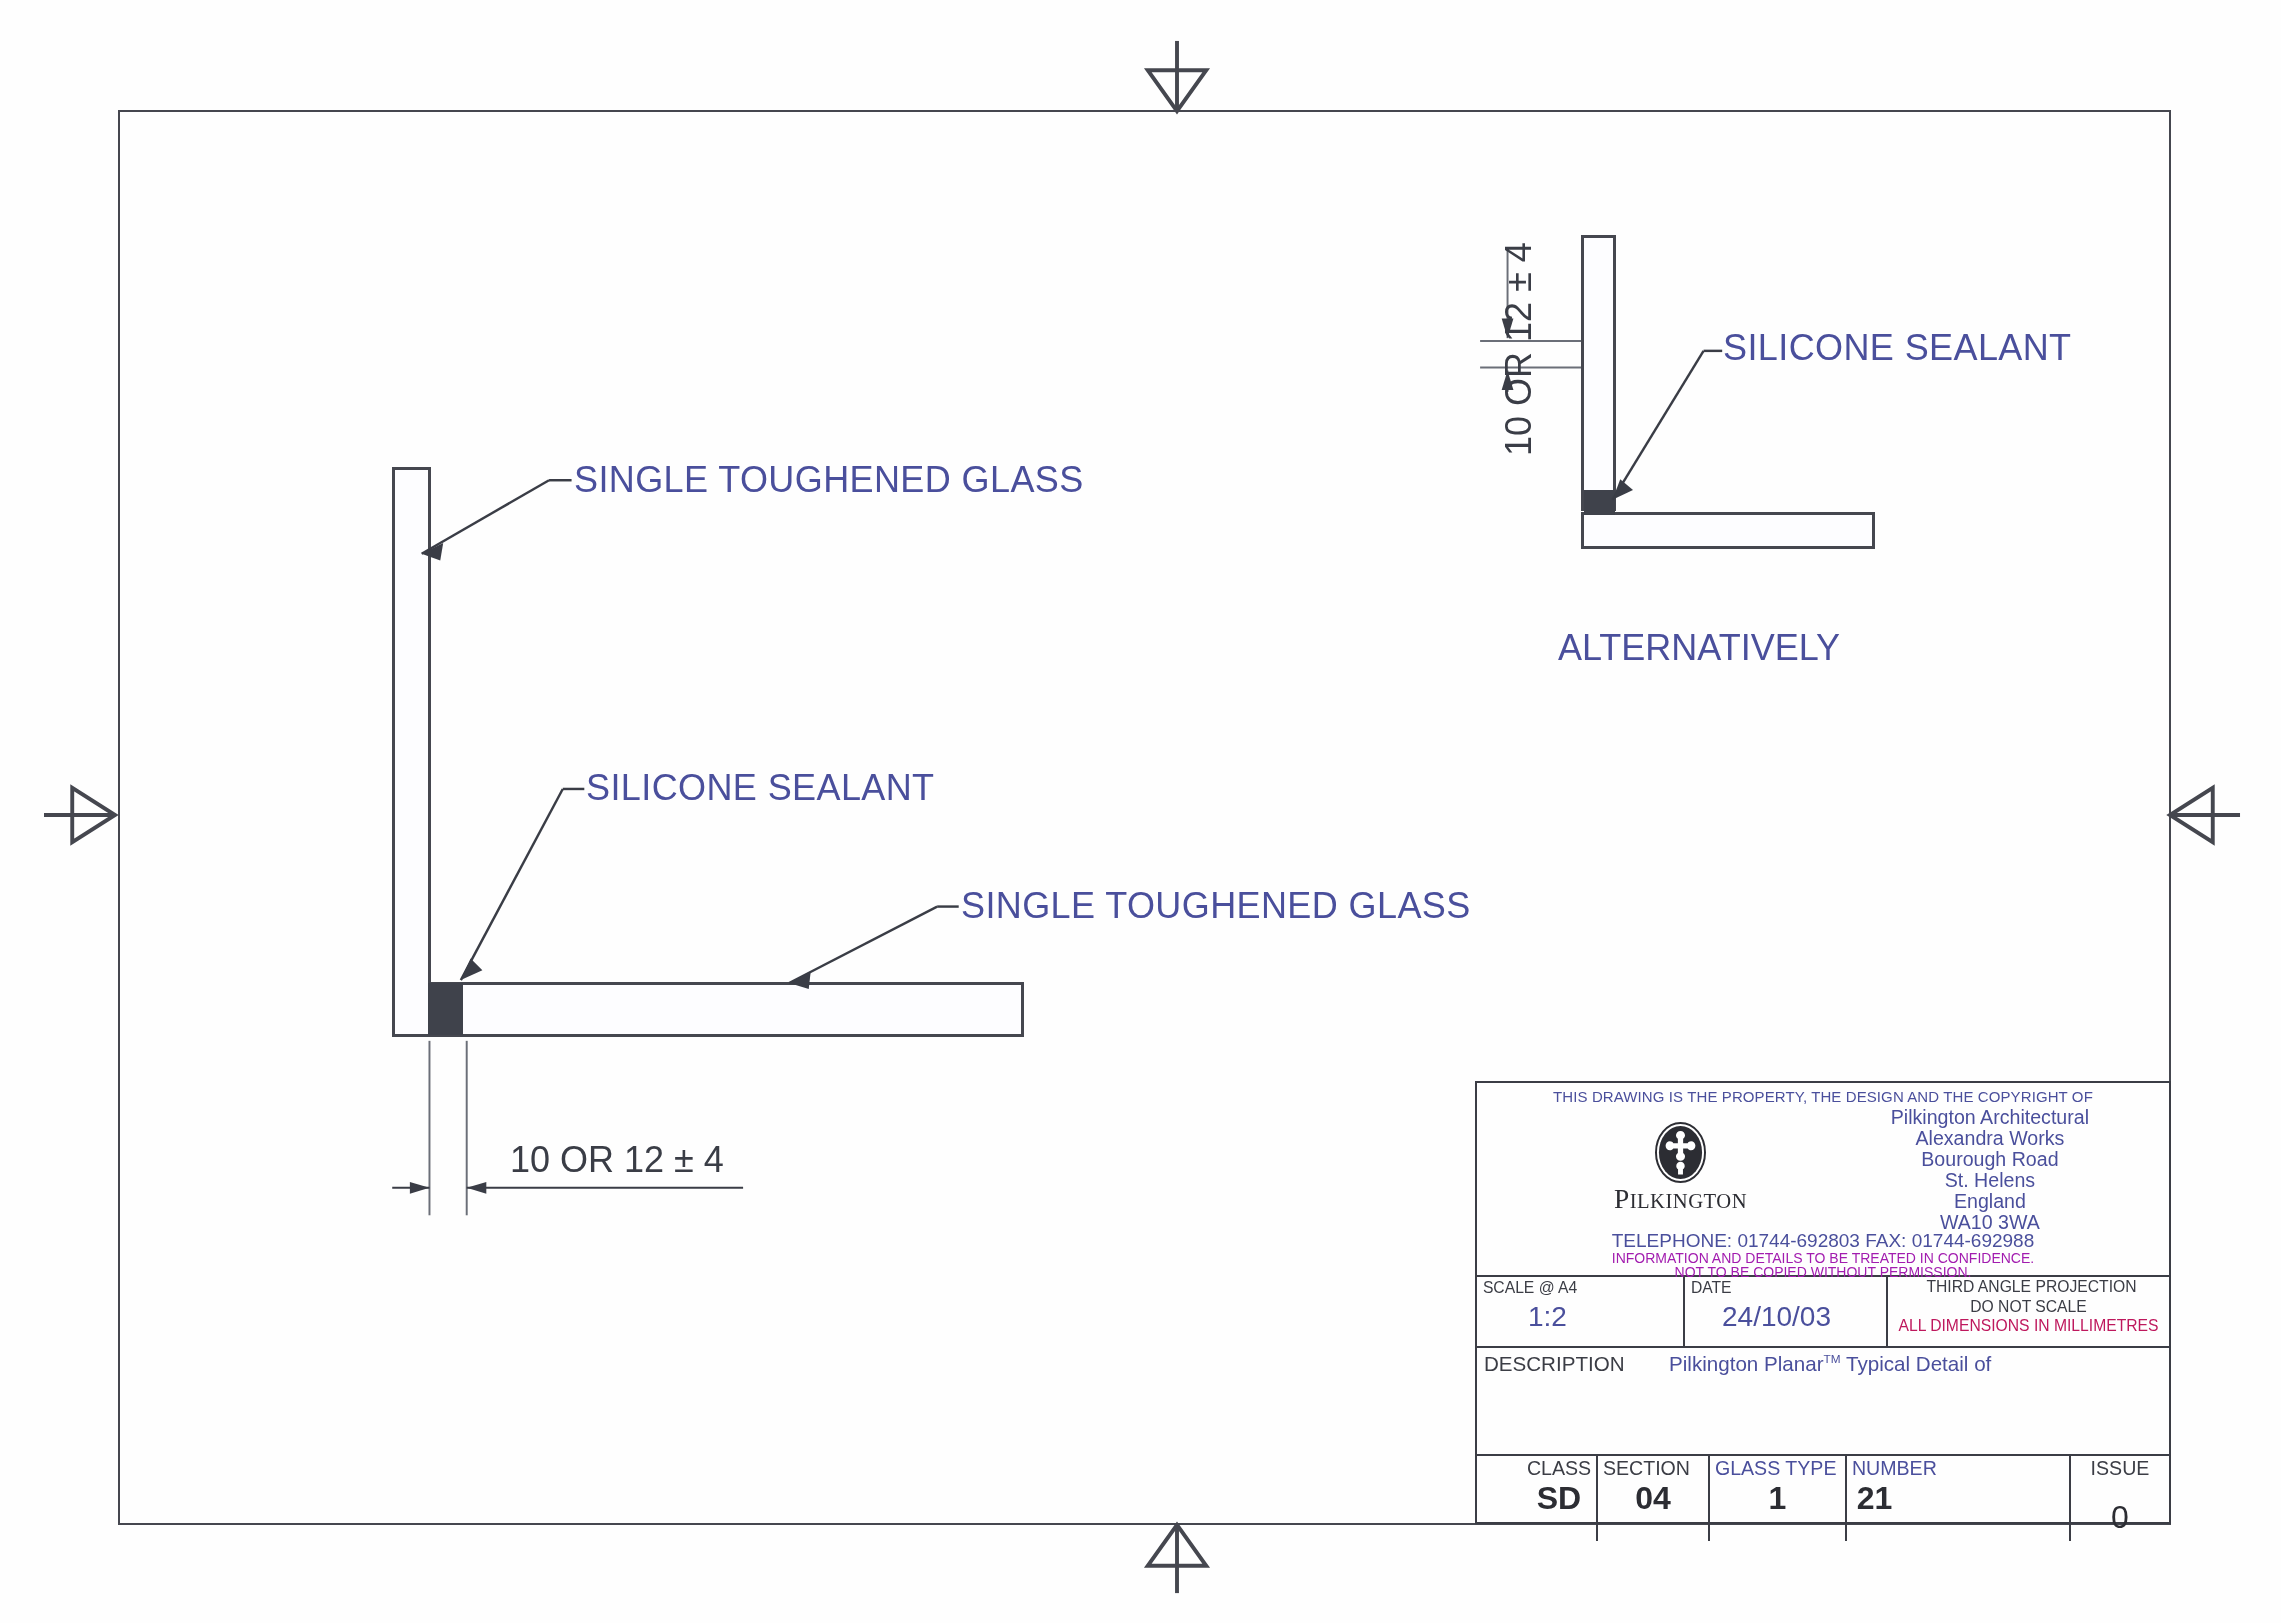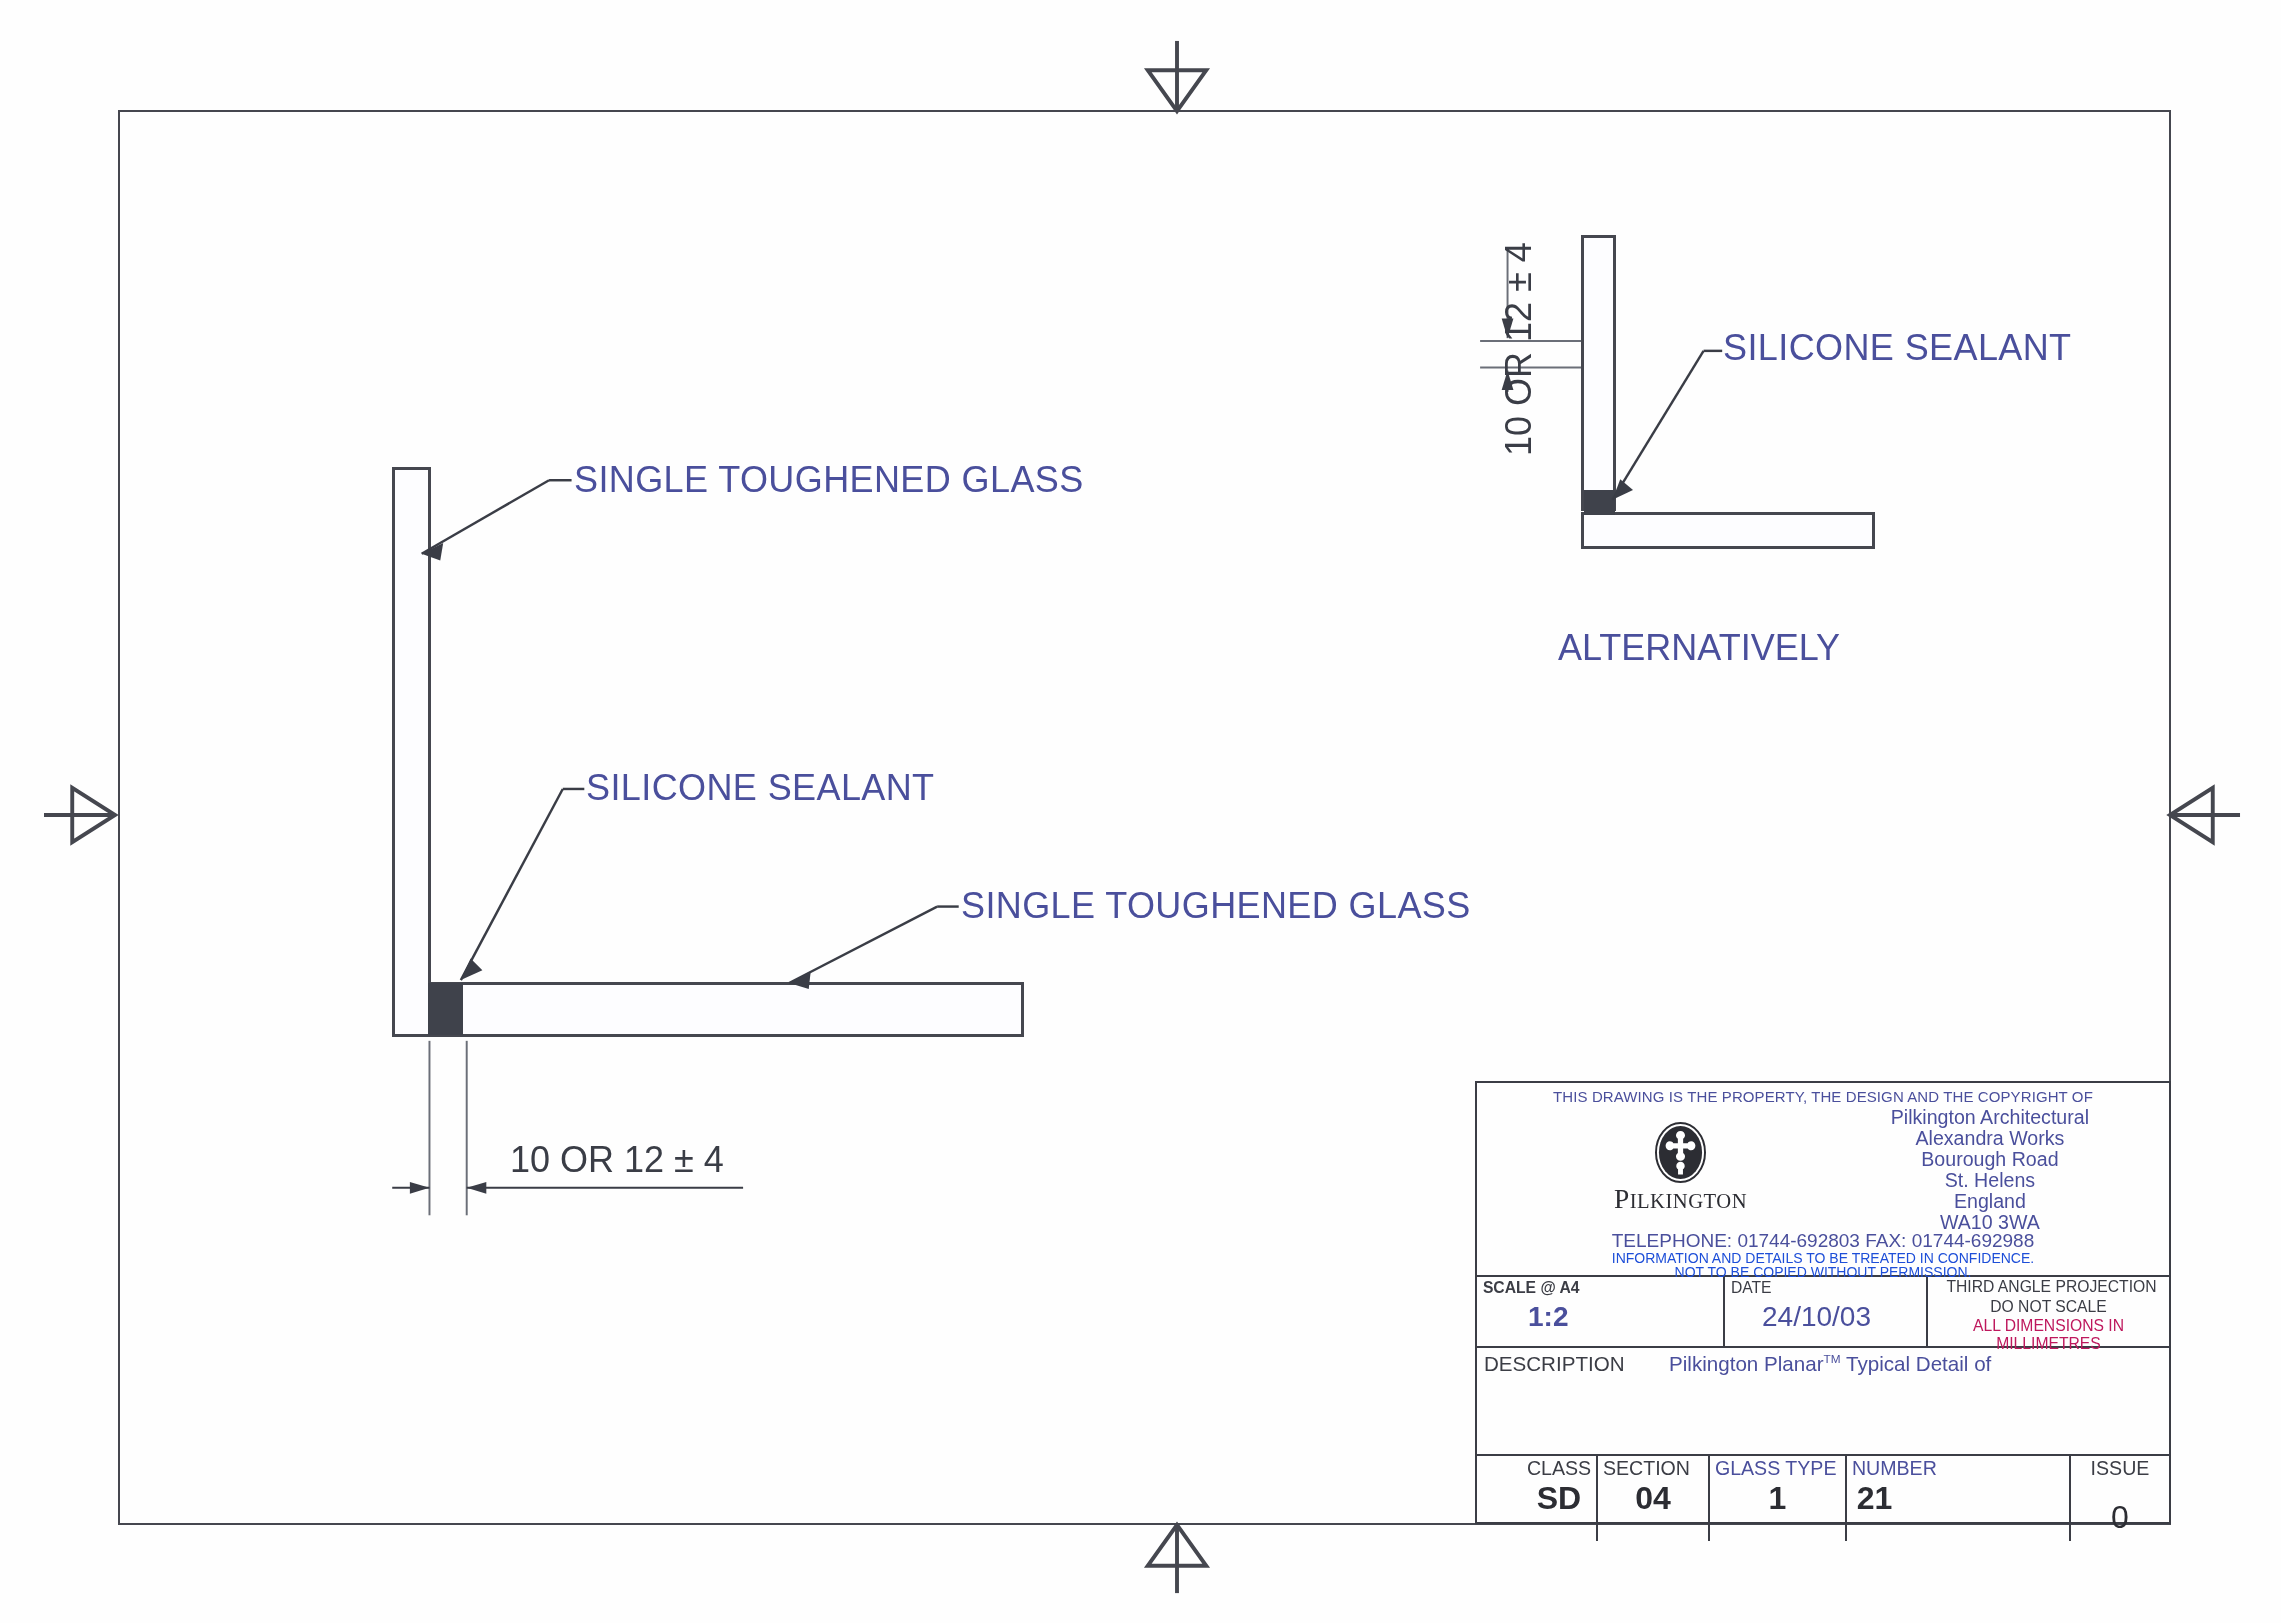--- a/index.html
+++ b/index.html
@@ -67,27 +67,27 @@
     font-family:"Liberation Serif", serif;color:#2c2d33;
     font-size:27.4px;letter-spacing:0.5px;line-height:27.4px;
   }
   .tb-brand .sm{font-size:20.6px;}
   .tb-phone{
     position:absolute;left:0;right:0;top:147px;text-align:center;
     color:#4a4f9c;font-size:19px;
   }
   .tb-conf{
     position:absolute;left:0;right:0;top:169px;text-align:center;
-    color:#1d4ed8;font-size:14px;line-height:13.7px;
+    color:#a21caf;font-size:14px;line-height:13.7px;
   }
 
   .tb-row2{display:flex;height:71px;border-bottom:2.9px solid #3b3d45;box-sizing:border-box;}
   .tb-cell{position:relative;box-sizing:border-box;}
   .tb-cell.bd{border-right:2px solid #3b3d45;}
-  .c-scale{width:248px;font-weight:bold;}
+  .c-scale{width:208px;}
   .c-date{width:203px;}
   .c-proj{flex:1;}
   .tb-key{position:absolute;left:5.9px;top:2px;font-size:15.7px;color:#3b3d45;}
   .tb-val{position:absolute;left:0;right:0;top:23.5px;text-align:center;font-size:28px;color:#4a4f9c;}
   .c-scale .tb-val{text-align:left;padding-left:51px;}
   .c-date .tb-val{text-align:left;padding-left:37px;}
   .proj-l1{position:absolute;left:0;right:0;top:1px;text-align:center;font-size:15.7px;color:#3b3d45;padding-left:6px;}
   .proj-l2{position:absolute;left:0;right:0;top:20.6px;text-align:center;font-size:15.7px;color:#3b3d45;}
   .proj-l3{position:absolute;left:0;right:0;top:40px;text-align:center;font-size:15.7px;color:#be185d;}
 

